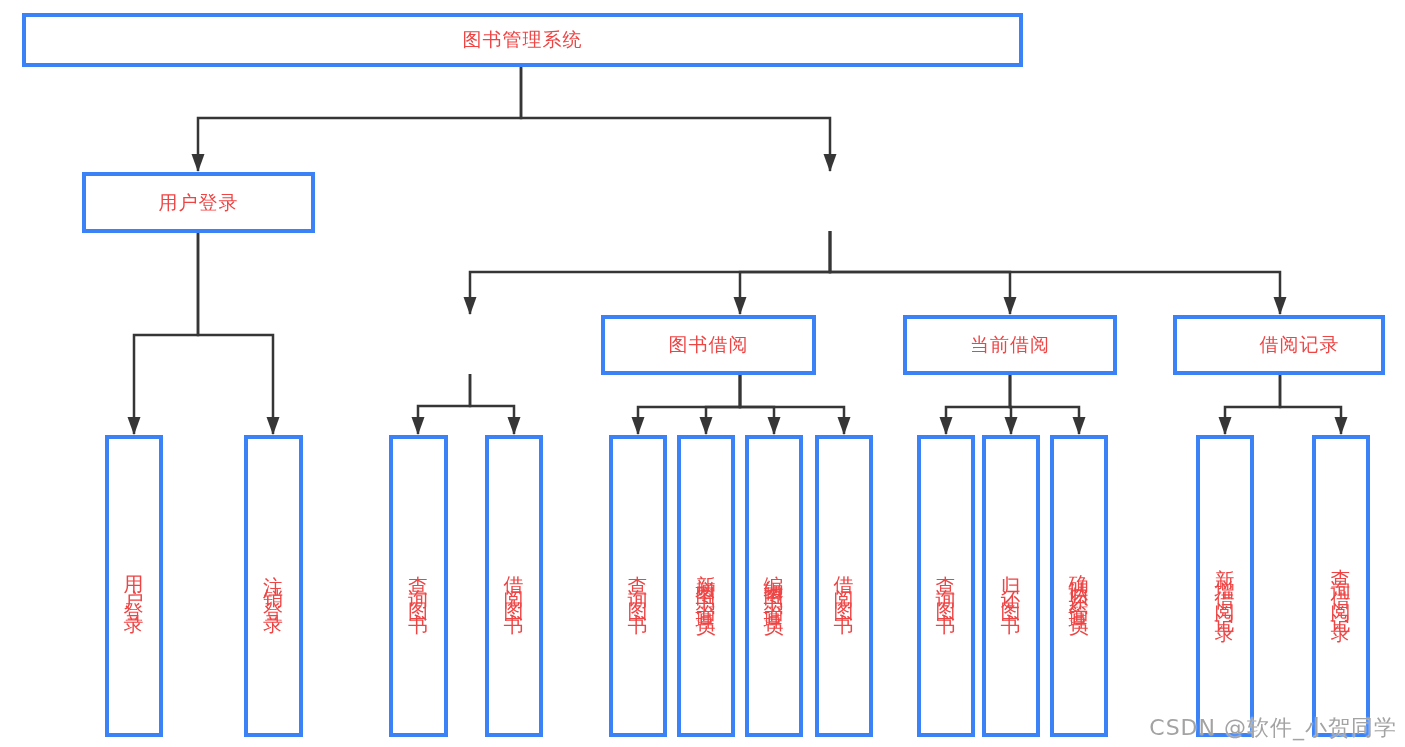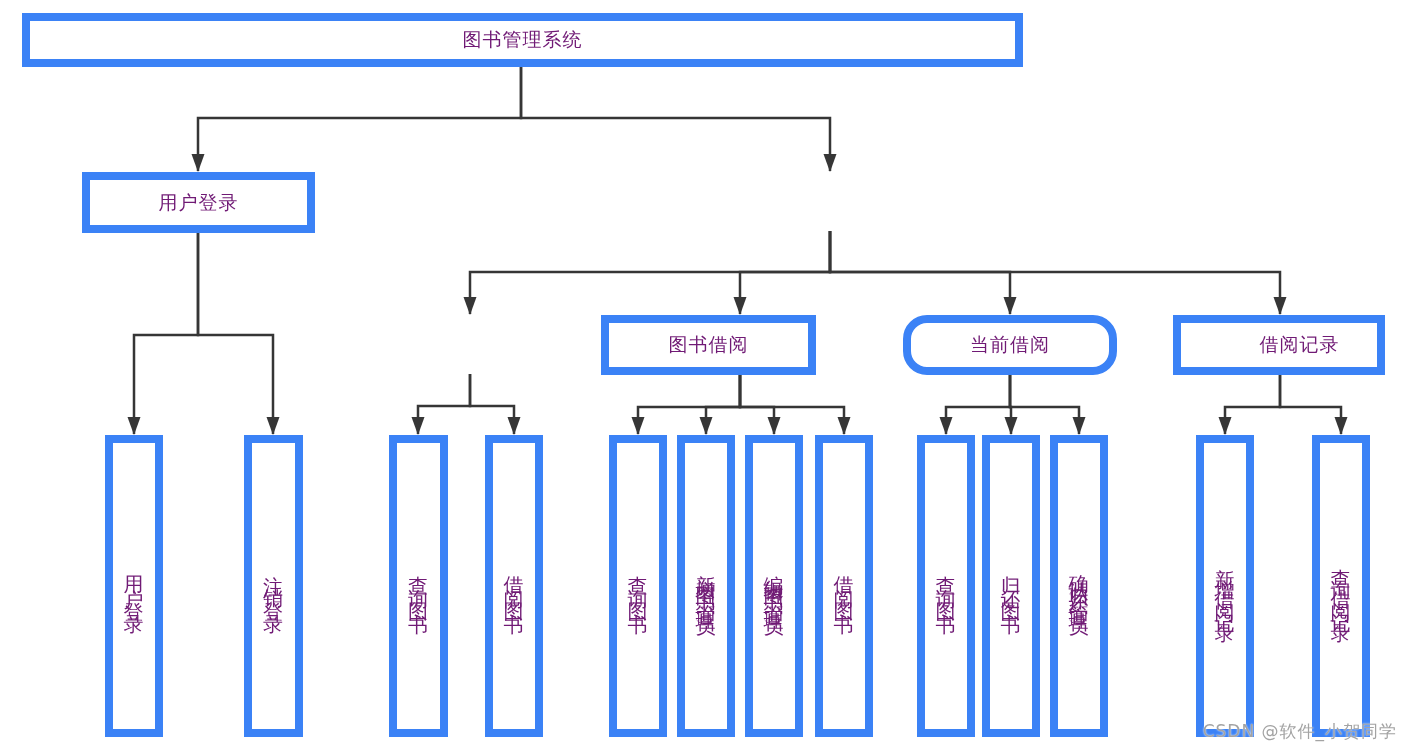--- a/index.html
+++ b/index.html
@@ -8,39 +8,39 @@
     width:1405px;height:747px;
     background:#ffffff;
     font-family:"DejaVu Sans","Liberation Sans",sans-serif;
     overflow:hidden;
   }
   #wires{position:absolute;left:0;top:0;pointer-events:none;}
   .node{
     position:absolute;
     box-sizing:border-box;
     background:#ffffff;
-    border:8px solid #3b82f6;
-    color:#701a75;
+    border:4px solid #3b82f6;
+    color:#ef4444;
     display:flex;align-items:center;justify-content:center;
     text-align:center;
   }
   .h-node{font-size:19px;letter-spacing:1px;}
   .v-node{
     writing-mode:vertical-rl;
     text-orientation:mixed;
     font-size:20px;
     line-height:1;
     letter-spacing:13px;
   }
   .v-node.mid{letter-spacing:11px;}
   .v-node.long{letter-spacing:6px;}
   #watermark{
     position:absolute;
     right:8px;bottom:4px;
-    font-size:17px;
+    font-size:22px;
     color:#a3a3a3;
     text-shadow:0 0 2px #ffffff;
     letter-spacing:1px;
     z-index:5;
   }
 </style>
 </head>
 <body>
 
 <div id="canvas">
@@ -79,21 +79,21 @@
       <polyline points="1280,374 1280,407 1225,407 1225,434" marker-end="url(#arr)"></polyline>
       <polyline points="1280,374 1280,407 1341,407 1341,434" marker-end="url(#arr)"></polyline>
     </g>
   </svg>
 
   <div class="node h-node" style="left:22px;top:13px;width:1001px;height:54px;">图书管理系统</div>
 
   <div class="node h-node" style="left:82px;top:172px;width:233px;height:61px;">用户登录</div>
 
   <div class="node h-node" style="left:601px;top:315px;width:215px;height:60px;font-family:Liberation Mono, monospace;">图书借阅</div>
-  <div class="node h-node" style="left:903px;top:315px;width:214px;height:60px;border-radius:24px;">当前借阅</div>
+  <div class="node h-node" style="left:903px;top:315px;width:214px;height:60px;">当前借阅</div>
   <div class="node h-node" style="left:1173px;top:315px;width:212px;height:60px;padding-left:41px;">借阅记录</div>
 
   <div class="node v-node" style="left:105px;top:435px;width:58px;height:302px;">用户登录</div>
   <div class="node v-node" style="left:244px;top:435px;width:59px;height:302px;">注销登录</div>
 
   <div class="node v-node" style="left:389px;top:435px;width:59px;height:302px;">查询图书</div>
   <div class="node v-node" style="left:485px;top:435px;width:58px;height:302px;">借阅图书</div>
 
   <div class="node v-node" style="left:609px;top:435px;width:58px;height:302px;">查询图书</div>
   <div class="node v-node long" style="left:677px;top:435px;width:58px;height:302px;">新增图书（管理员）</div>

